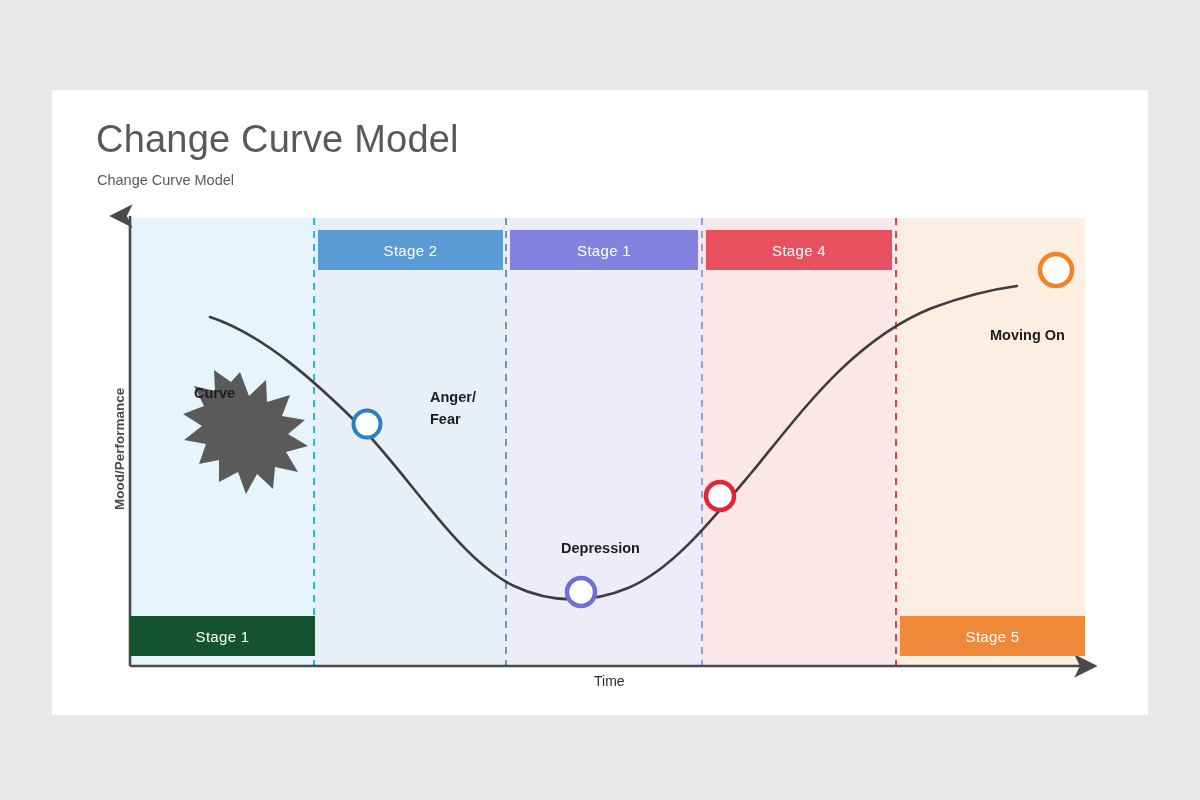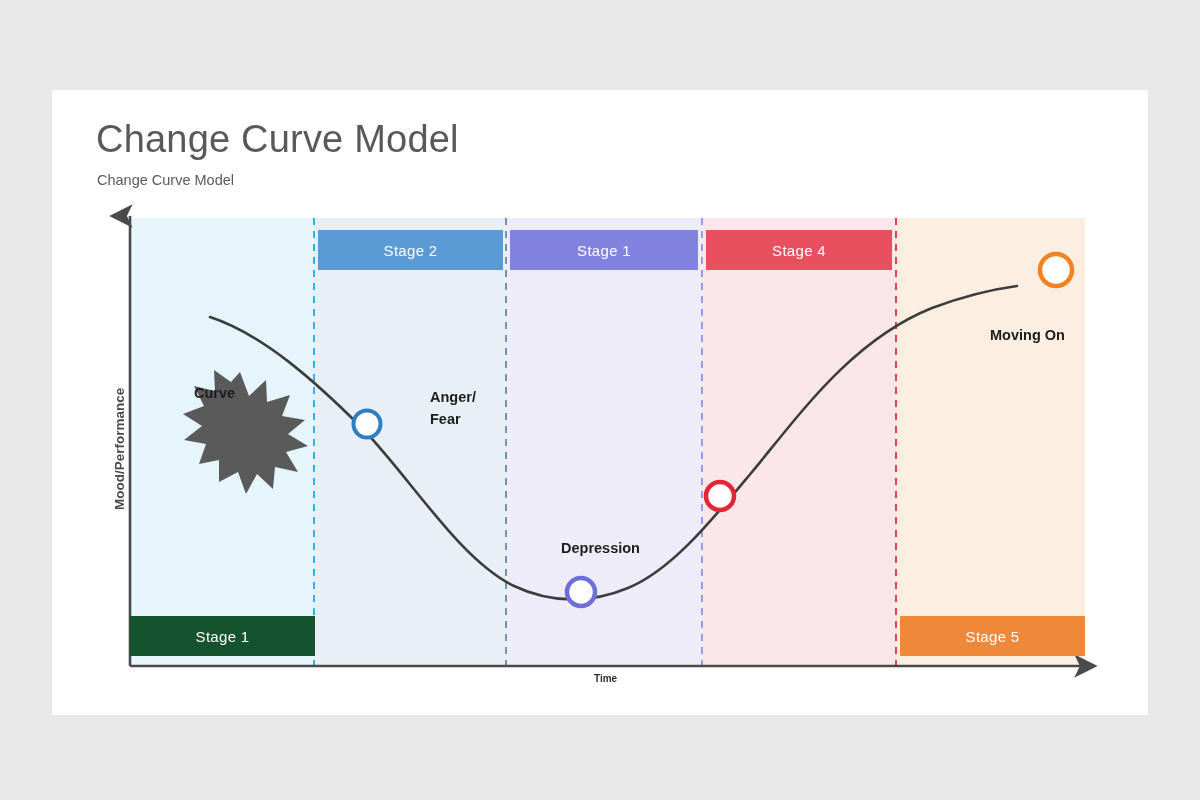--- a/index.html
+++ b/index.html
@@ -85,22 +85,22 @@
     color: #4a4a4a;
     font-size: 13.5px;
     font-weight: bold;
     transform: rotate(-90deg);
     transform-origin: left top;
     white-space: nowrap;
   }
   #x-axis-label {
     position: absolute;
     color: #2e2e2e;
-    font-size: 10px;
-    font-weight: bold;
+    font-size: 14px;
+    font-weight: normal;
     white-space: nowrap;
   }
 </style>
 </head>
 <body>
 
 <div id="slide-root">
 
   <div id="card">
 

